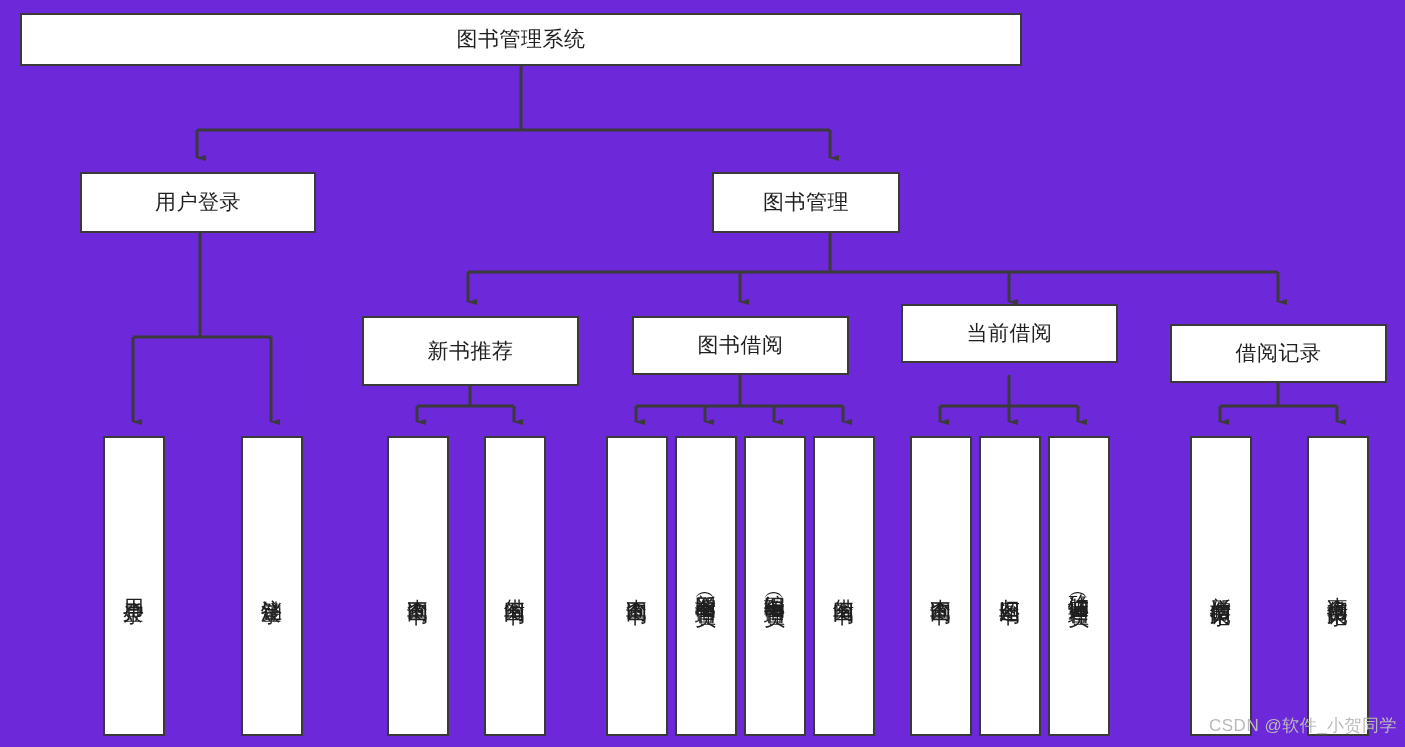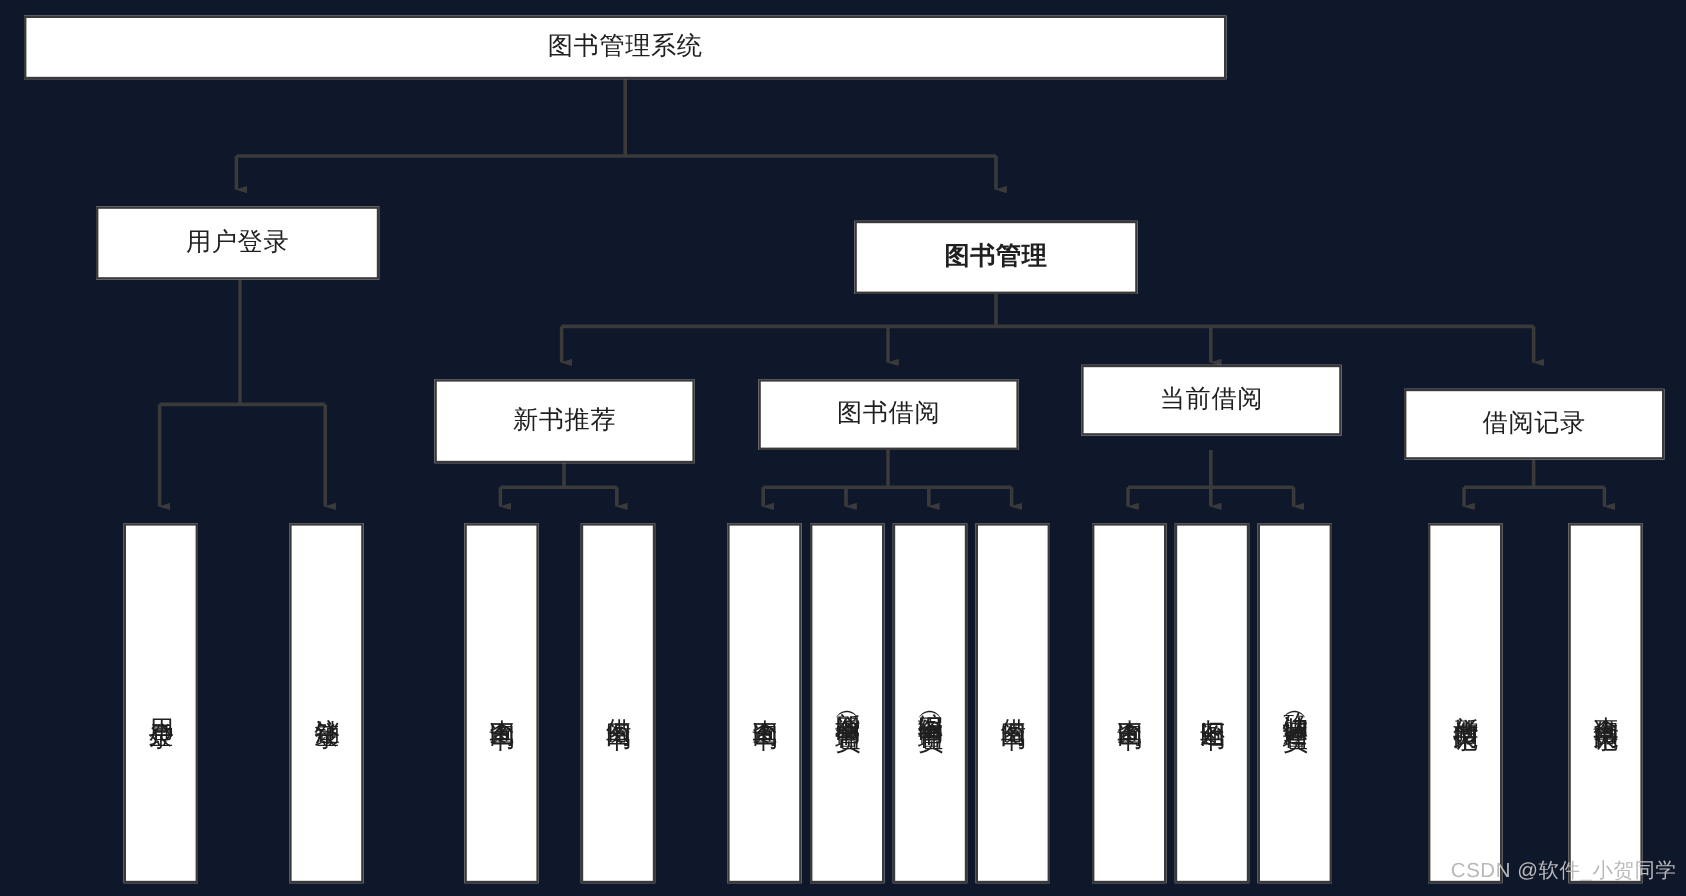--- a/index.html
+++ b/index.html
@@ -10,21 +10,21 @@
   body {
     width: 1405px;
     height: 747px;
     font-family: "Liberation Sans", "DejaVu Sans", sans-serif;
     overflow: hidden;
   }
   #diagram-root {
     position: relative;
     width: 1405px;
     height: 747px;
-    background: #0f172a;
+    background: #6d28d9;
   }
   svg.diagram-canvas {
     position: absolute;
     top: 0;
     left: 0;
     width: 1405px;
     height: 747px;
   }
   .node-box {
     position: absolute;
@@ -115,21 +115,21 @@
     </g>
   </svg>
 
   <div class="node-box" style="left:20px; top:13px; width:1002px; height:53px;">
     <span class="node-label">图书管理系统</span>
   </div>
 
   <div class="node-box" style="left:80px; top:172px; width:236px; height:61px;">
     <span class="node-label">用户登录</span>
   </div>
-  <div class="node-box" style="left:712px; top:184px; width:236px; height:61px;font-weight:bold;">
+  <div class="node-box" style="left:712px; top:172px; width:188px; height:61px;">
     <span class="node-label">图书管理</span>
   </div>
 
   <div class="node-box" style="left:362px; top:316px; width:217px; height:70px;">
     <span class="node-label">新书推荐</span>
   </div>
   <div class="node-box" style="left:632px; top:316px; width:217px; height:59px;">
     <span class="node-label">图书借阅</span>
   </div>
   <div class="node-box" style="left:901px; top:304px; width:217px; height:59px;">

